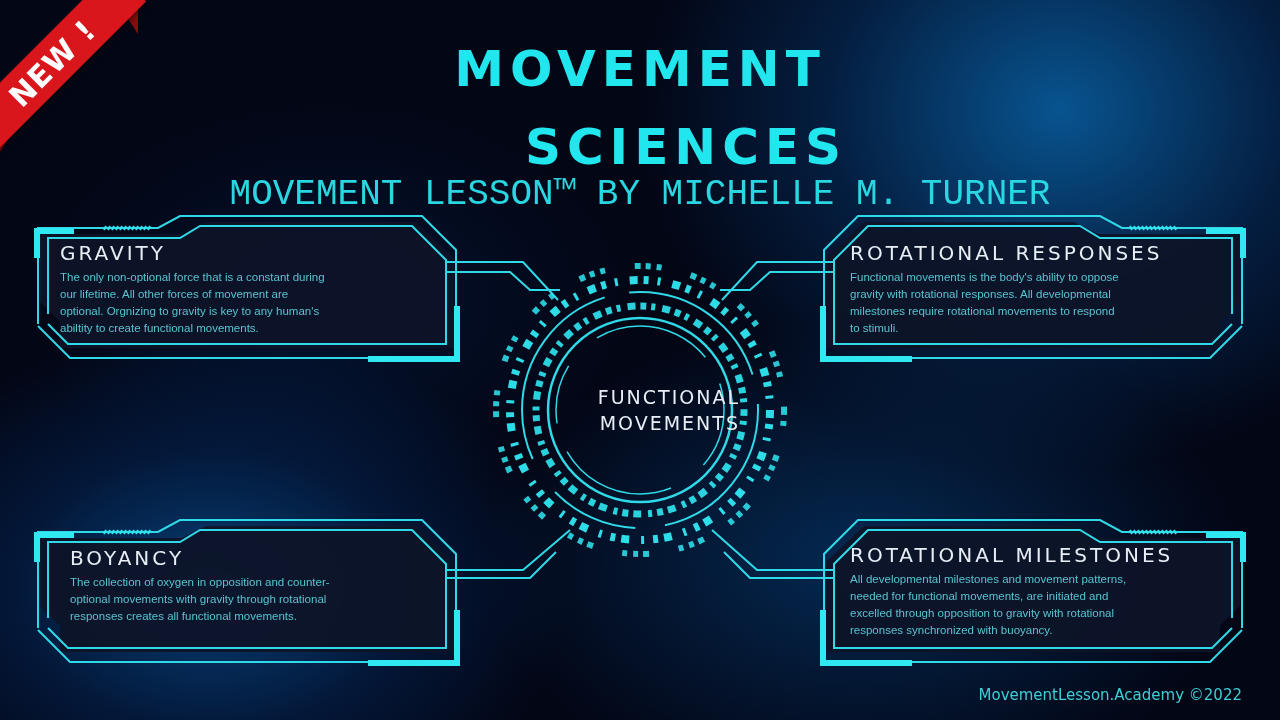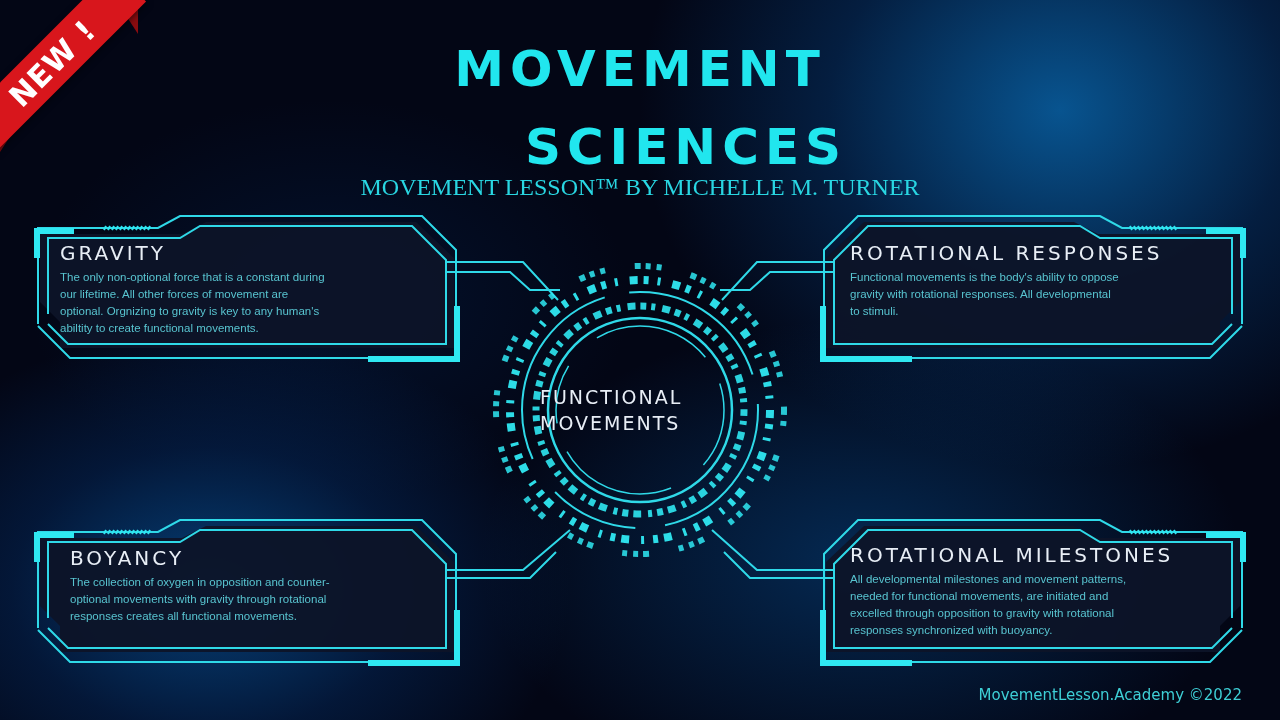--- a/index.html
+++ b/index.html
@@ -35,38 +35,38 @@
 
   .title {
     position:absolute; left:0; width:1280px; text-align:center;
     color:#21e6ee; font-family:"DejaVu Sans", sans-serif; font-weight:bold;
     letter-spacing:6px;
   }
   .title.l1 { top:40px; font-size:50px; }
   .title.l2 { top:118px; font-size:50px;margin-left:46px; }
   .subtitle {
     position:absolute; top:174px; left:0; width:1280px; text-align:center;
-    color:#29d6e2; font-family:Liberation Serif, serif; font-size:24px;
+    color:#29d6e2; font-family:Liberation Mono, monospace; font-size:36px;
   }
 
   svg.overlay { position:absolute; left:0; top:0; }
 
   .panel-text {
     position:absolute; text-align:left;
   }
   .panel-title {
     color:#e8eef6; font-family:"DejaVu Sans", sans-serif; font-size:20px;
     letter-spacing:3px; font-weight:normal; line-height:24px;
   }
   .panel-body {
     color:#58c4d0; font-family:Liberation Sans, sans-serif; font-size:11.5px;
     line-height:17px; margin-top:4px;
   }
   .center-label {
-    position:absolute; left:540px; top:384px; width:200px; text-align:left;
+    position:absolute; left:540px; top:384px; width:200px; text-align:right;
     color:#e8eef6; font-family:"DejaVu Sans", sans-serif; font-size:19px;
     letter-spacing:2px; line-height:26px;
   }
   .footer {
     position:absolute; right:38px; top:686px;
     color:#3ecfd6; font-family:"DejaVu Sans", sans-serif; font-size:15px;
   }
 </style>
 </head>
 <body>
@@ -160,20 +160,21 @@
     <div>optional. Orgnizing to gravity is key to any human's</div>
     <div>abiltity to create functional movements.</div>
   </div>
 </div>
 
 <div class="panel-text" style="left:850px;top:241px;width:370px;">
   <div class="panel-title">ROTATIONAL RESPONSES</div>
   <div class="panel-body">
     <div>Functional movements is the body's ability to oppose</div>
     <div>gravity with rotational responses. All developmental</div>
+    <div>milestones require rotational movements to respond</div>
     <div>to stimuli.</div>
   </div>
 </div>
 
 <div class="panel-text" style="left:70px;top:546px;width:370px;">
   <div class="panel-title">BOYANCY</div>
   <div class="panel-body">
     <div>The collection of oxygen in opposition and counter-</div>
     <div>optional movements with gravity through rotational</div>
     <div>responses creates all functional movements.</div>

